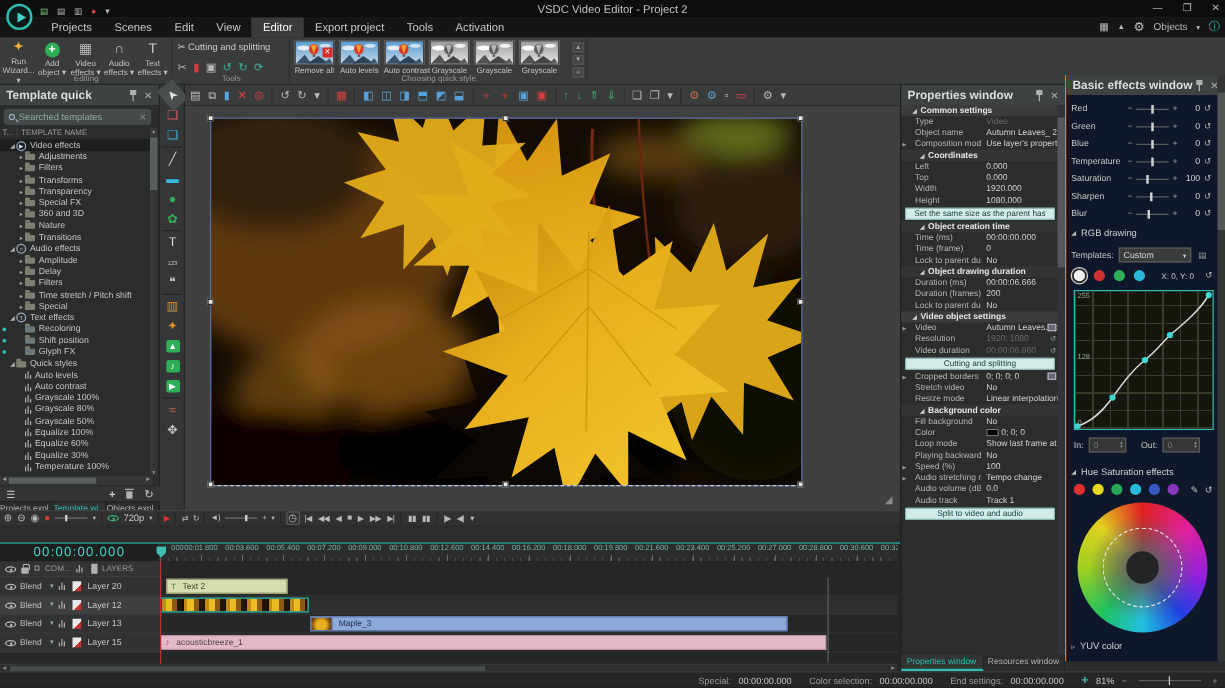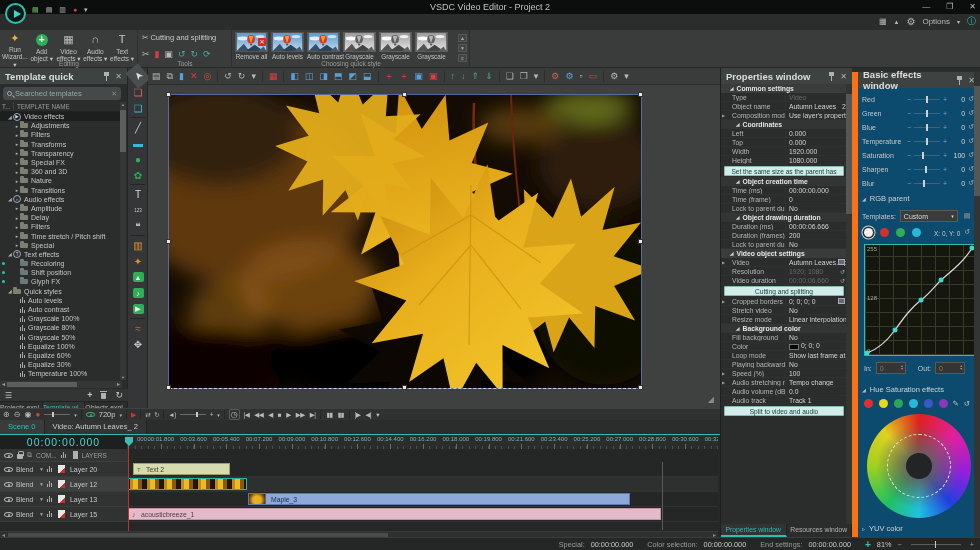--- a/index.html
+++ b/index.html
@@ -157,21 +157,21 @@
   .prow .fileic{position:absolute;right:2px;width:7px;height:6px;border:1px solid #aab;background:#667}
   .psect{height:9px;display:flex;align-items:center;background:#3a3c3b;font-size:6.8px;font-weight:bold;color:#e4e6e4;padding-left:9px;gap:3px}
   .psect .sarr{font-size:4.5px;color:#ccc}
   .psect.sub{background:#333534;padding-left:15px}
   .pbtn{height:10px;margin:1px 3px;background:#d2ece9;border:1px solid #8ab8b2;border-radius:1px;color:#17413d;font-size:6.6px;display:flex;align-items:center;justify-content:center}
   .swatchbox{display:inline-block;width:10px;height:6px;background:#000;border:1px solid #777;margin-right:2px;vertical-align:middle}
   #props-vscroll{position:absolute;right:0;top:16px;width:6px;height:440px;background:#333535}
   #props-vscroll .vthumb{position:absolute;left:0;top:10px;width:6px;height:120px;background:#555757}
   #props-tabs{left:720px;top:524px;width:132px;height:13px;display:flex;background:#2b2d2c;border-left:1px solid #1e2020}
   
-  #fx-panel{left:852px;top:72px;width:128px;height:469px;background:#0c4a6e;border-left:6px solid #f97316}
+  #fx-panel{left:852px;top:60px;width:128px;height:469px;background:#0f172a;border-left:1px solid #f97316}
   #fx-sliders{position:absolute;left:4px;top:20px;width:114px}
   .fxrow{height:14px;display:flex;align-items:center;gap:3px}
   .fxrow .fl{width:42px;font-size:7px;color:#c6c8c6;white-space:nowrap}
   .fxrow .pm{font-size:7px;color:#9a9c9a}
   .fxtrack{width:26px;height:1px;background:#5a5c5c;position:relative}
   .fxtrack i{position:absolute;top:-3px;width:2px;height:7px;background:#d0d2d0}
   .fxrow .fv{width:15px;text-align:right;font-size:7px;color:#d8dad8}
   .fxrow .fr{font-size:7px;color:#b0b2b0}
   .fxhead{position:absolute;left:4px;font-size:7.5px;color:#d0d2d0;display:flex;gap:4px;align-items:center}
   .fxhead .sarr{font-size:5px;color:#bbb}
@@ -222,25 +222,35 @@
       <i></i>
     </div>
   <div id="qa">
       <span class="ptool" style="color: rgb(126, 200, 126); font-size: 7px;">▤</span>
       <span class="ptool" style="color: rgb(184, 186, 184); font-size: 7px;">▤</span>
       <span class="ptool" style="color: rgb(184, 186, 184); font-size: 7px;">▥</span>
       <span class="ptool" style="color: rgb(216, 64, 64); font-size: 7px;">●</span>
       <span class="ptool" style="color: rgb(184, 186, 184); font-size: 7px;">▾</span>
     </div>
 
+  <div class="abs" id="menubar">
+      <div class="menu-item">Projects</div>
+      <div class="menu-item">Scenes</div>
+      <div class="menu-item">Edit</div>
+      <div class="menu-item">View</div>
+      <div class="menu-item active">Editor</div>
+      <div class="menu-item">Export project</div>
+      <div class="menu-item">Tools</div>
+      <div class="menu-item">Activation</div>
+    </div>
   <div id="menu-right">
     <span>▦</span>
     <span style="font-size:6px">▲</span>
     <span class="gear">⚙</span>
-    <span>Options</span>
+    <span>Objects</span>
     <span style="font-size:6px">▾</span>
     <span class="info">ⓘ</span>
   </div>
 
   <div class="abs" id="ribbon">
     <div class="rgroup" id="grp-editing">
         <div class="rbtn">
           <div class="ric" style="color: rgb(232, 176, 64);">✦</div>
           <div>Run</div>
           <div>Wizard... ▾</div>
@@ -810,24 +820,20 @@
         <div class="pbsep"></div>
         <span class="tico">▮▮</span>
         <span class="tico">▮▮</span>
         <div class="pbsep"></div>
         <span class="tico">|▶</span>
         <span class="tico">◀|</span>
         <span class="tico">▾</span>
       </span>
   </div>
 
-  <div class="abs" id="tl-tabs">
-      <div class="tltab scene">Scene 0</div>
-      <div class="tltab video">Video: Autumn Leaves_ 2</div>
-    </div>
 
   <div class="abs" id="timeline">
     <div id="tc-cell">
       <div id="timecode">00:00:00.000</div>
     </div>
     <div id="ruler">
       <div id="ticks-minor"></div>
       <div id="ticks-major"></div>
     <span class="rlabel" style="left: 9px;">000</span>
         <span class="rlabel" style="left: 32.78px; transform: translateX(-50%);">00:01.800</span>
@@ -1173,21 +1179,21 @@
           <div class="fxtrack">
             <i style="left: calc(40% - 1px);"></i>
           </div>
           <div class="pm">+</div>
           <div class="fv">0</div>
           <div class="fr">↺</div>
         </div>
       </div>
     <div class="fxhead" style="top:122px">
       <span class="sarr">◢</span>
-        <span>RGB parent</span>
+        <span>RGB drawing</span>
     </div>
     <div id="fx-templates">
       <span>Templates:</span>
       <span class="selbox">
         <span>Custom</span>
           <span style="font-size:5px">▾</span>
       </span>
       <span class="mico">▤</span>
     </div>
     <div id="curve-dots">

